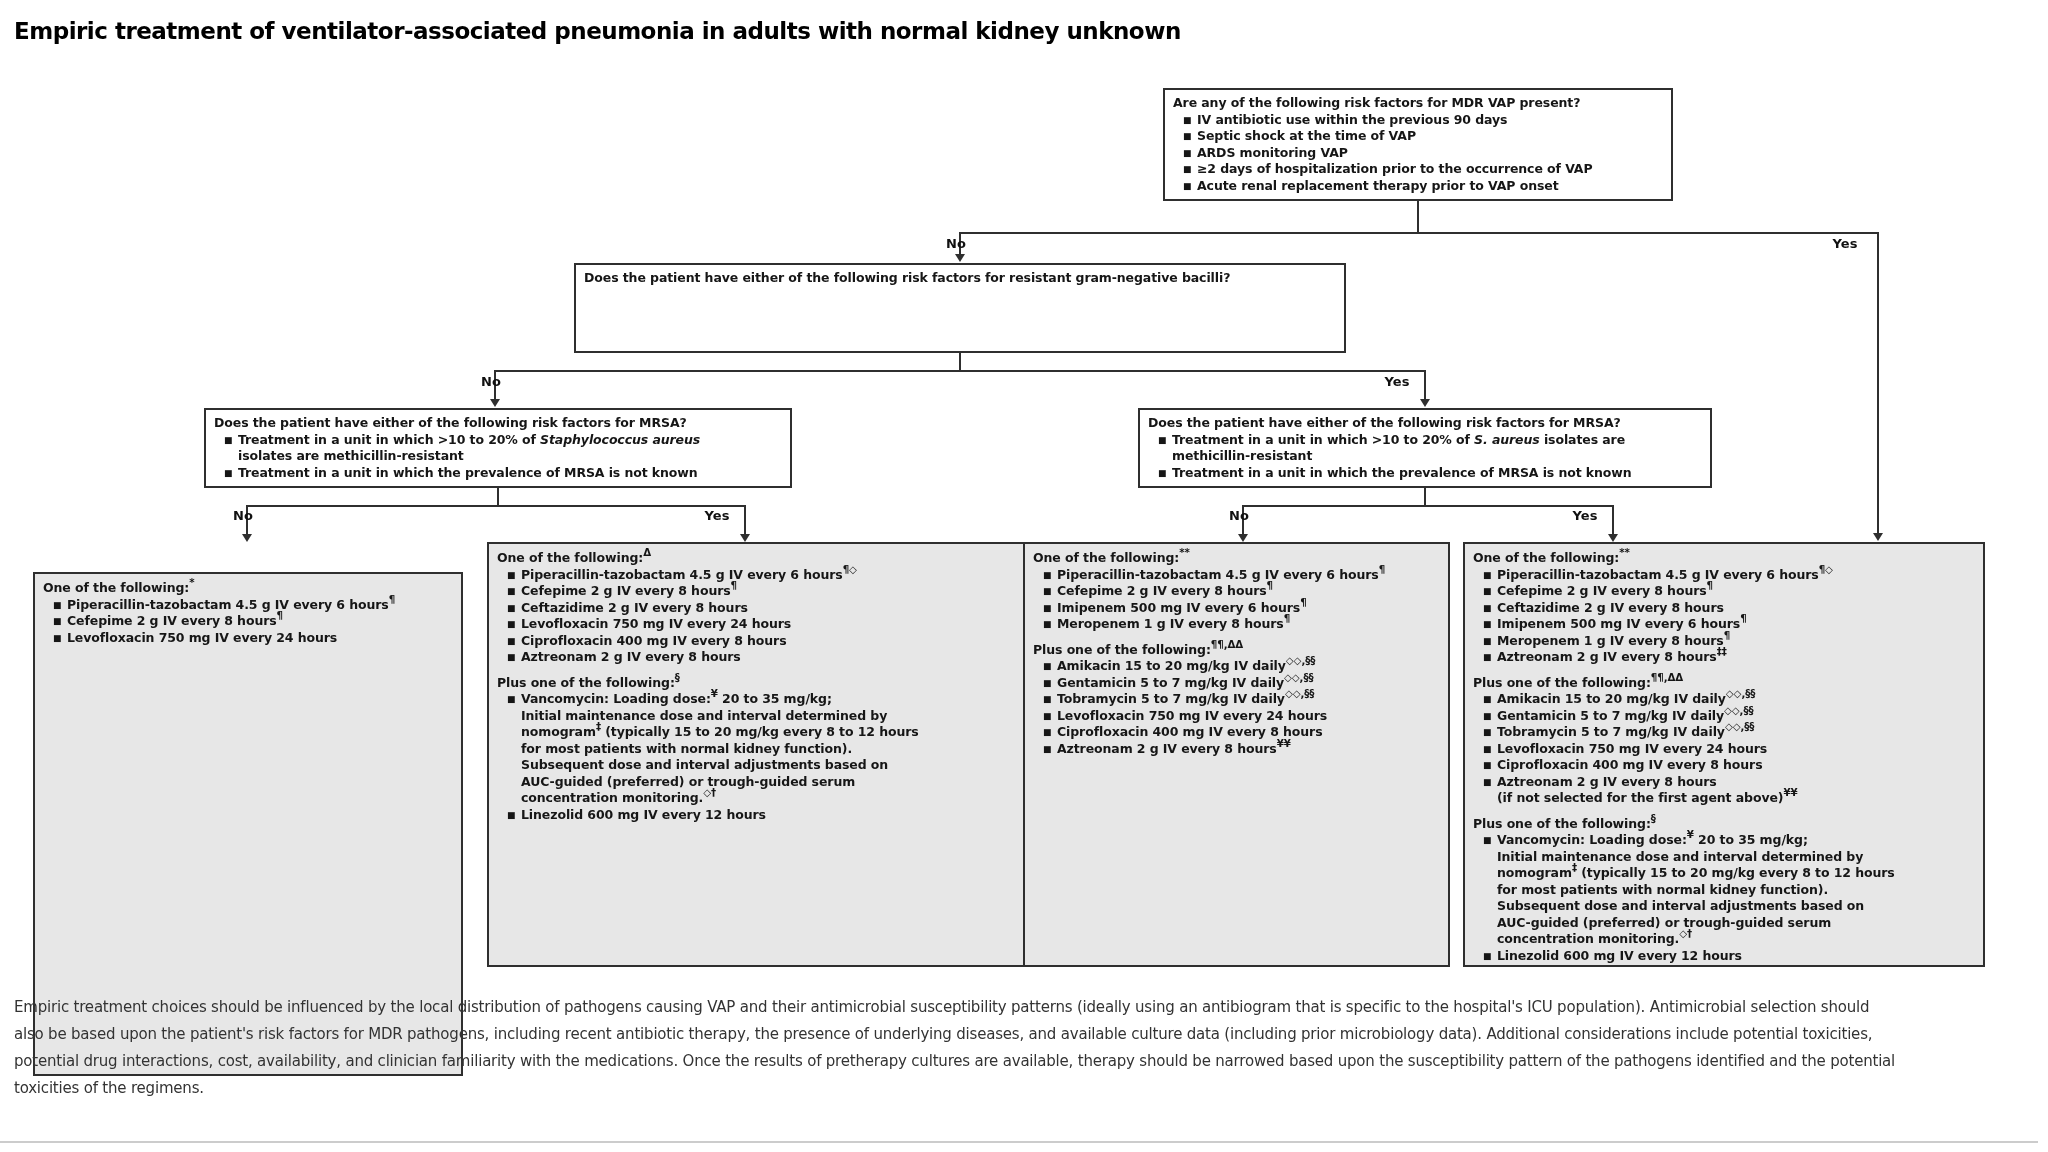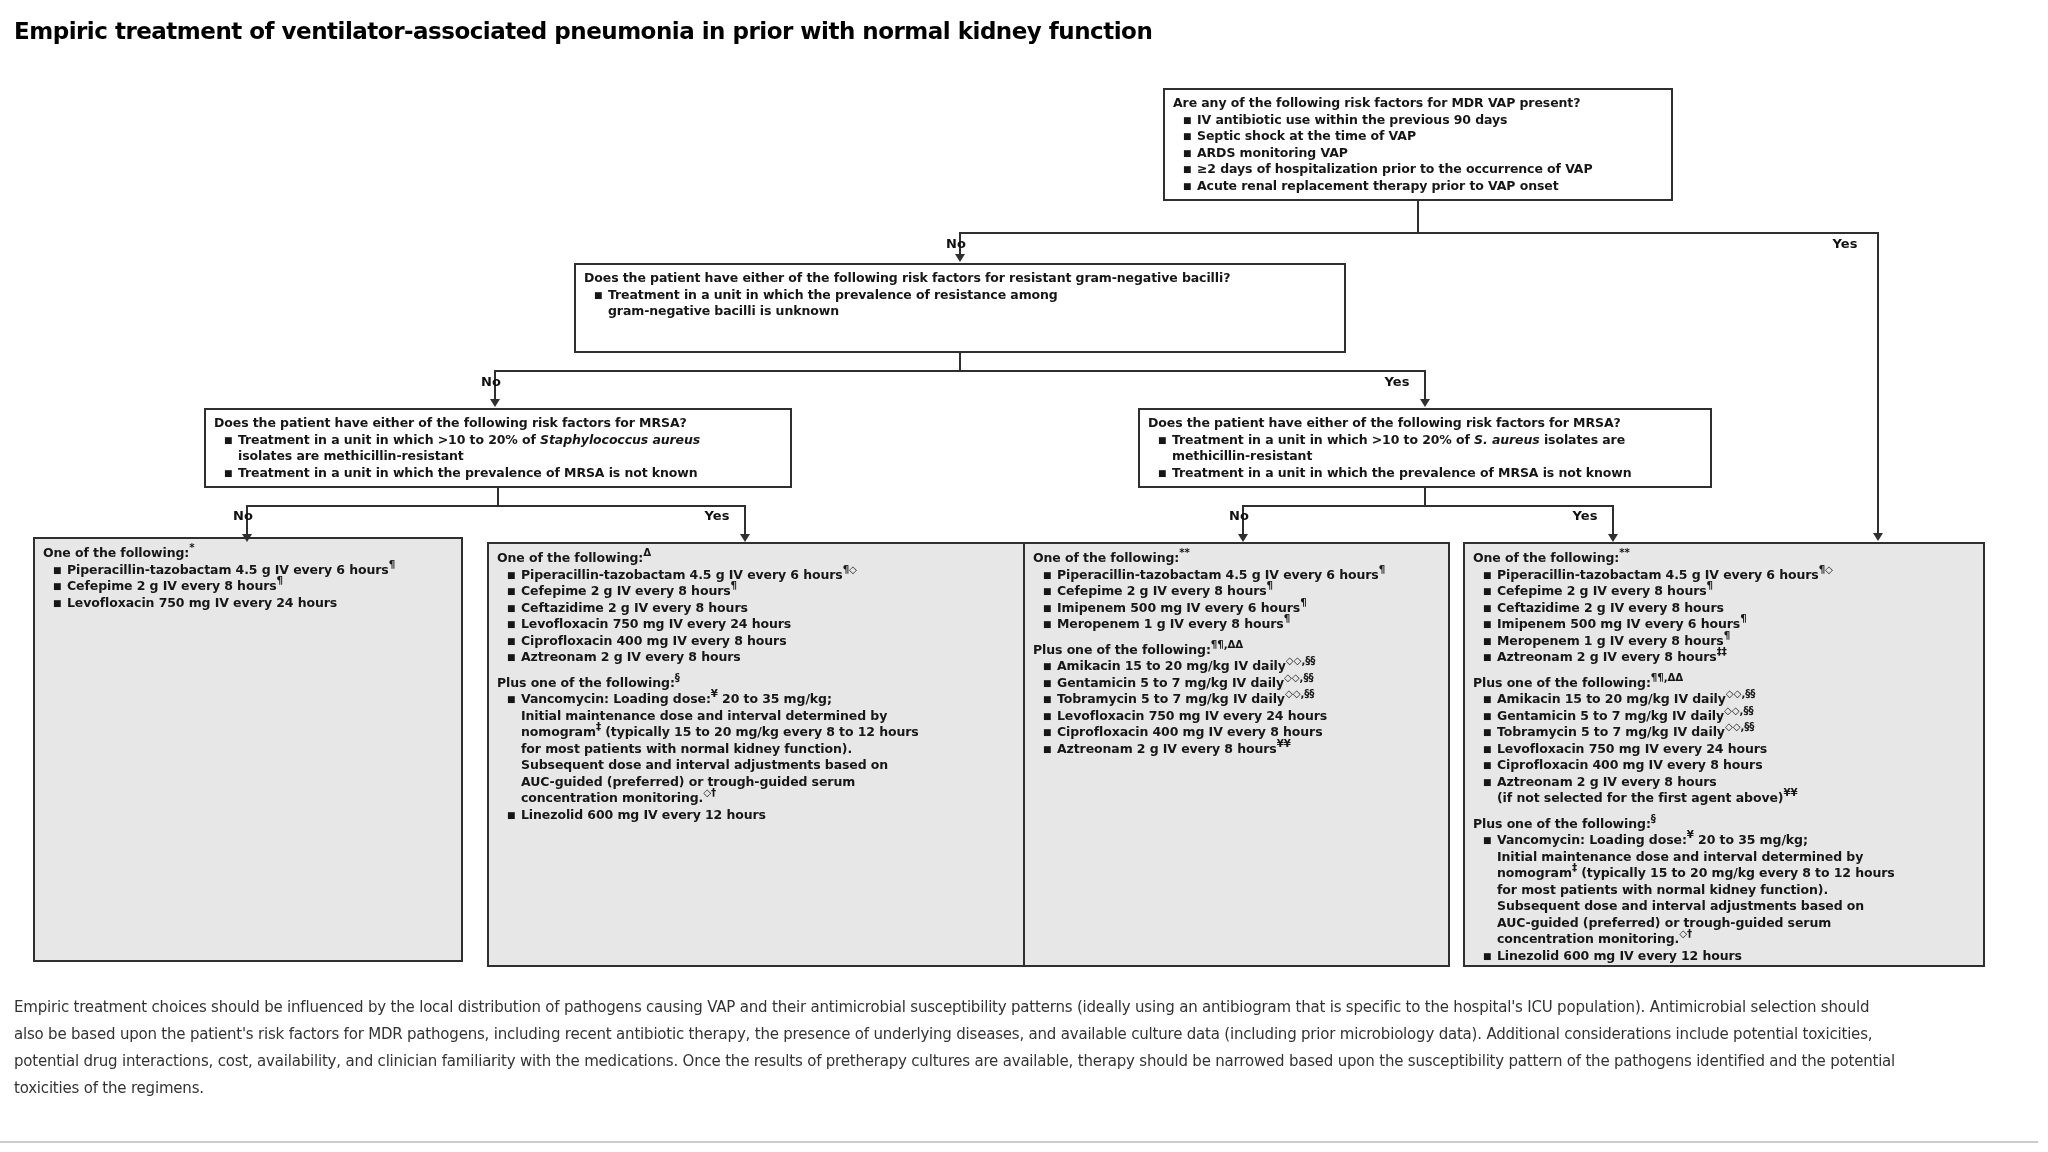--- a/index.html
+++ b/index.html
@@ -50,38 +50,36 @@
     position:absolute; left:14px; top:994px; width:1886px;
     font-size:15px; line-height:27px; color:#333; letter-spacing:-0.2px;
   }
   .divider { position:absolute; left:0; top:1141px; width:2038px; height:2px; background:#ccc; }
 </style>
 </head>
 <body>
 
 <div class="canvas">
 
-  <div class="page-title">Empiric treatment of ventilator-associated pneumonia in prior with normal kidney function</div>
+  <div class="page-title">Empiric treatment of ventilator-associated pneumonia in adults with normal kidney unknown</div>
 
   <div class="qbox" style="left:1163px; top:88px; width:510px; min-height:112px;">
     <div class="q">Are any of the following risk factors for MDR VAP present?</div>
     <ul class="blist">
         <li>IV antibiotic use within the previous 90 days</li>
         <li>Septic shock at the time of VAP</li>
         <li>ARDS monitoring VAP</li>
         <li>≥2 days of hospitalization prior to the occurrence of VAP</li>
         <li>Acute renal replacement therapy prior to VAP onset</li>
       </ul>
   </div>
 
   <div class="qbox" style="left:574px; top:263px; width:772px; min-height:90px;">
     <div class="q">Does the patient have either of the following risk factors for resistant gram-negative bacilli?</div>
     <ul class="blist">
-        <li>Treatment in a unit in which the prevalence of resistance among
-gram-negative bacilli is unknown</li>
       </ul>
   </div>
 
   <div class="qbox" style="left:204px; top:408px; width:588px; min-height:80px;">
     <div class="q">Does the patient have either of the following risk factors for MRSA?</div>
     <ul class="blist">
         <li>Treatment in a unit in which &gt;10 to 20% of <i>Staphylococcus aureus</i>
 isolates are methicillin-resistant</li>
         <li>Treatment in a unit in which the prevalence of MRSA is not known</li>
       </ul>
@@ -89,21 +87,21 @@
 
   <div class="qbox" style="left:1138px; top:408px; width:574px; min-height:80px;">
     <div class="q">Does the patient have either of the following risk factors for MRSA?</div>
     <ul class="blist">
         <li>Treatment in a unit in which &gt;10 to 20% of <i>S. aureus</i> isolates are
 methicillin-resistant</li>
         <li>Treatment in a unit in which the prevalence of MRSA is not known</li>
       </ul>
   </div>
 
-  <div class="tbox" style="left:33px; top:537px; width:430px; height:425px;">
+  <div class="tbox" style="left:33px; top:572px; width:430px; height:504px;">
       <div class="sec-header">One of the following:<sup>*</sup></div>
       <ul class="blist">
         <li>Piperacillin-tazobactam 4.5 g IV every 6 hours<sup>¶</sup></li>
         <li>Cefepime 2 g IV every 8 hours<sup>¶</sup></li>
         <li>Levofloxacin 750 mg IV every 24 hours</li>
       </ul>
     </div>
 
   <div class="tbox" style="left:487px; top:542px; width:552px; height:425px;">
       <div class="sec-header">One of the following:<sup>Δ</sup></div>

